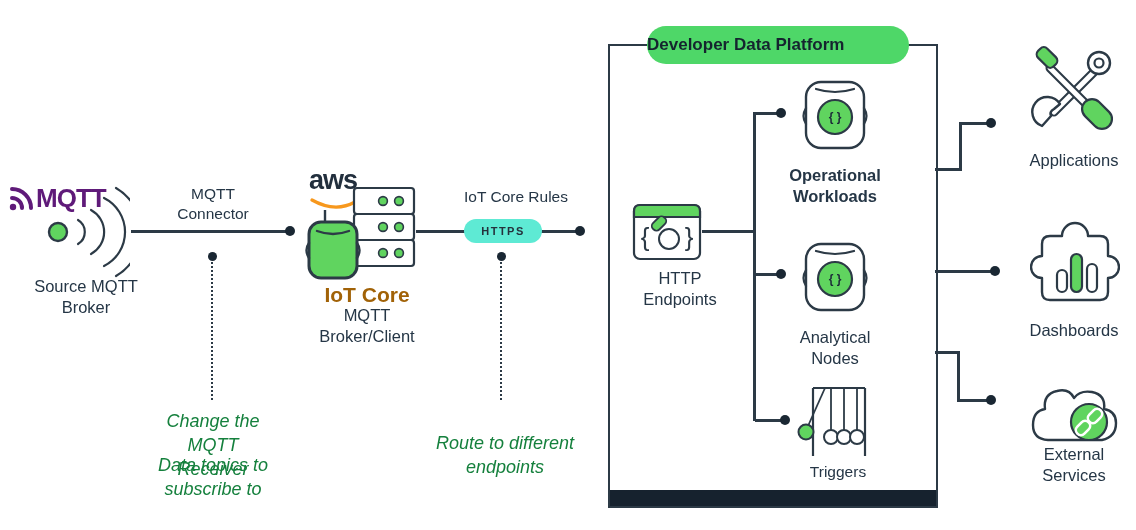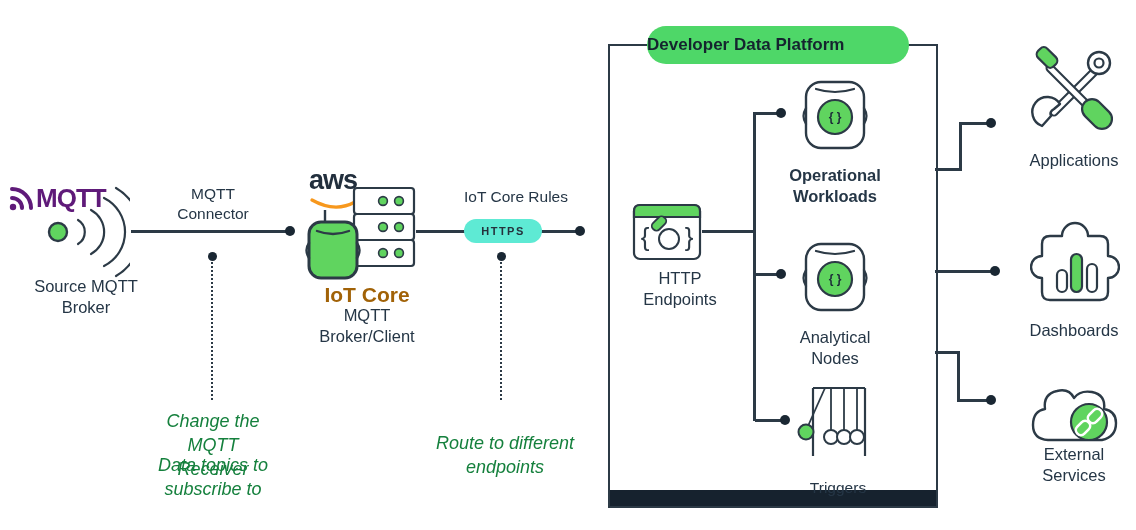--- a/index.html
+++ b/index.html
@@ -161,21 +161,21 @@
     <path d="M 69 6 V 74" stroke="#2c3a46" stroke-width="2.2"></path>
     <path d="M 35 6 V 48" stroke="#2c3a46" stroke-width="1.8"></path>
     <path d="M 48 6 V 48" stroke="#2c3a46" stroke-width="1.8"></path>
     <path d="M 61 6 V 48" stroke="#2c3a46" stroke-width="1.8"></path>
     <circle cx="35" cy="55" r="7" fill="#fff" stroke="#2c3a46" stroke-width="2"></circle>
     <circle cx="48" cy="55" r="7" fill="#fff" stroke="#2c3a46" stroke-width="2"></circle>
     <circle cx="61" cy="55" r="7" fill="#fff" stroke="#2c3a46" stroke-width="2"></circle>
     <path d="M 29 6 L 12 44" stroke="#2c3a46" stroke-width="1.8"></path>
     <circle cx="10" cy="50" r="7.5" fill="#60d45f" stroke="#2c3a46" stroke-width="2"></circle>
   </svg>
-  <div class="lbl" style="left:778px;top:462px;width:120px;font-size:15.5px;z-index:2;margin-top:16px;">Triggers</div>
+  <div class="lbl" style="left:778px;top:462px;width:120px;font-size:15.5px;z-index:2;">Triggers</div>
 
   <div class="lh z2" style="left:935px;top:168px;width:27px;"></div>
   <div class="lv z2" style="left:959px;top:122px;height:48px;"></div>
   <div class="lh z2" style="left:959px;top:122px;width:31px;"></div>
   <div class="dot z2" style="left:986px;top:118px;"></div>
 
   <div class="lh z2" style="left:935px;top:270px;width:58px;"></div>
   <div class="dot z2" style="left:990px;top:266px;"></div>
 
   <div class="lh z2" style="left:935px;top:351px;width:25px;"></div>

